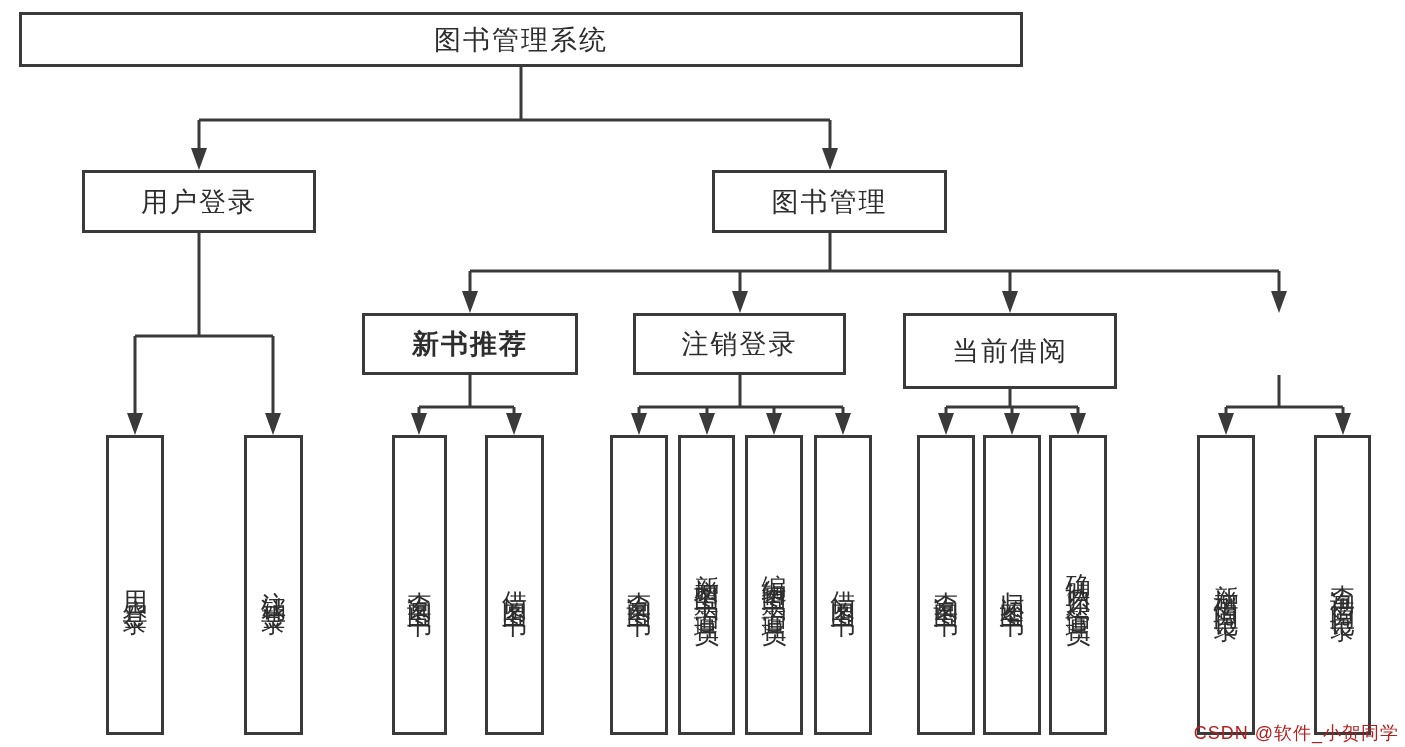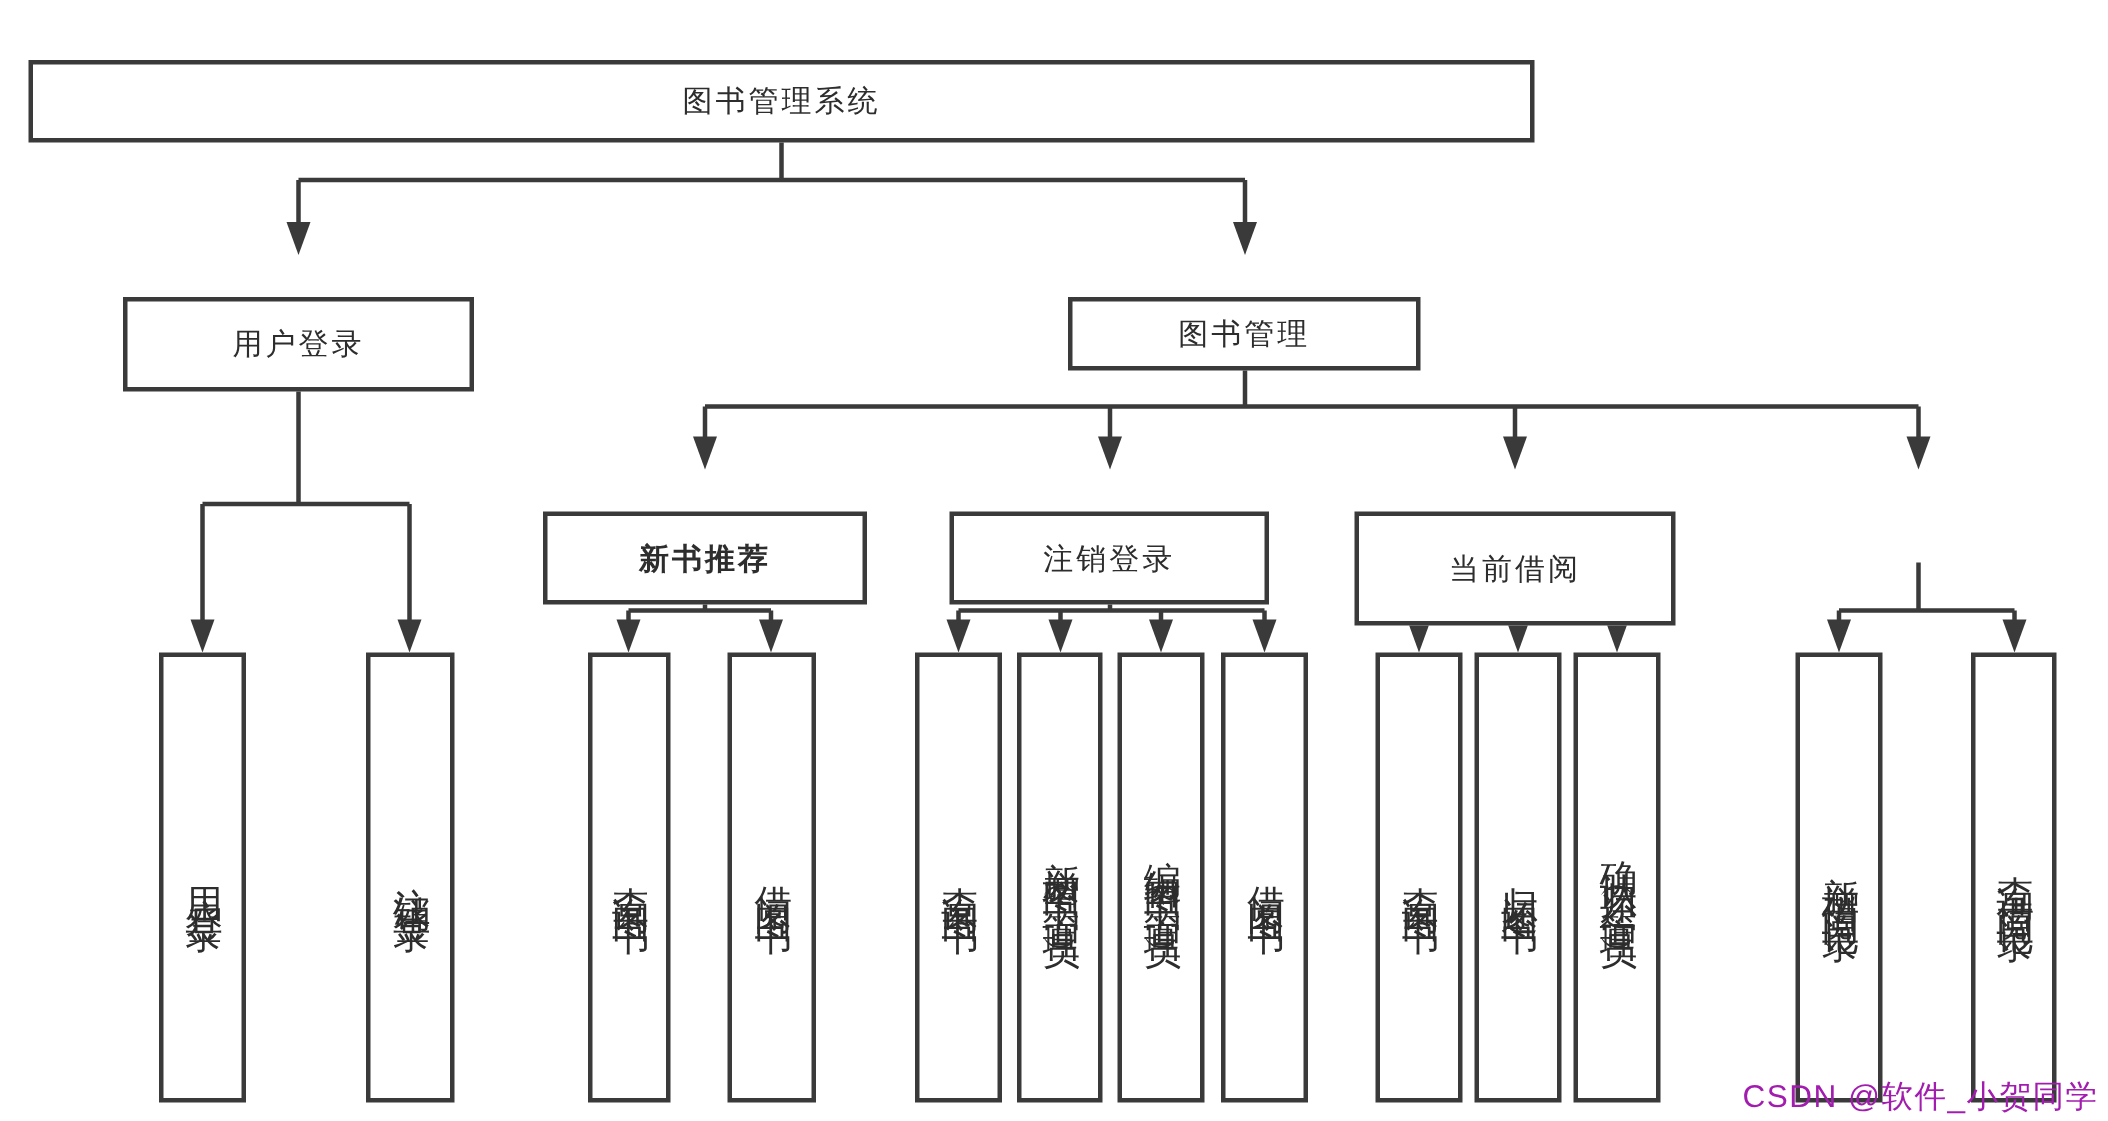--- a/index.html
+++ b/index.html
@@ -28,39 +28,38 @@
     box-sizing: border-box;
     border: 3px solid #3a3a3a;
     background: #ffffff;
     color: #2d2d2d;
     display: flex;
     align-items: center;
     justify-content: center;
     z-index: 1;
   }
   .node.h {
-    font-size: 20px;
+    font-size: 27px;
     letter-spacing: 2px;
     white-space: nowrap;
-    margin-top: 28px;
   }
   .node.v {
     writing-mode: vertical-rl;
     text-orientation: upright;
     font-size: 25px;
     letter-spacing: 7px;
     line-height: 1;
     white-space: nowrap;
   }
   .watermark {
     position: absolute;
     right: 6px;
     bottom: 2px;
-    font-size: 21px;
-    color: #a21caf;
+    font-size: 18px;
+    color: #b91c1c;
     letter-spacing: 1px;
     z-index: 2;
     white-space: nowrap;
   }
 </style>
 </head>
 <body>
 
 <div class="canvas">
 
@@ -103,21 +102,21 @@
       <polygon points="1004,413 1020,413 1012,435"></polygon>
       <polygon points="1070,413 1086,413 1078,435"></polygon>
       <polygon points="1218,413 1234,413 1226,435"></polygon>
       <polygon points="1335,413 1351,413 1343,435"></polygon>
     </g>
   </svg>
 
   <div class="node h" style="left:19px; top:12px; width:1004px; height:55px;">图书管理系统</div>
 
   <div class="node h" style="left:82px; top:170px; width:234px; height:63px;">用户登录</div>
-  <div class="node h" style="left:712px; top:170px; width:235px; height:49px;">图书管理</div>
+  <div class="node h" style="left:712px; top:170px; width:235px; height:63px;">图书管理</div>
 
   <div class="node h" style="left:362px; top:313px; width:216px; height:62px;font-weight:bold;">新书推荐</div>
   <div class="node h" style="left:633px; top:313px; width:213px; height:62px;">注销登录</div>
   <div class="node h" style="left:903px; top:313px; width:214px; height:76px;">当前借阅</div>
 
   <div class="node v" style="left:106px; top:435px; width:58px; height:300px;">用户登录</div>
   <div class="node v" style="left:244px; top:435px; width:59px; height:300px;">注销登录</div>
 
   <div class="node v" style="left:392px; top:435px; width:55px; height:300px;">查询图书</div>
   <div class="node v" style="left:485px; top:435px; width:59px; height:300px;">借阅图书</div>

